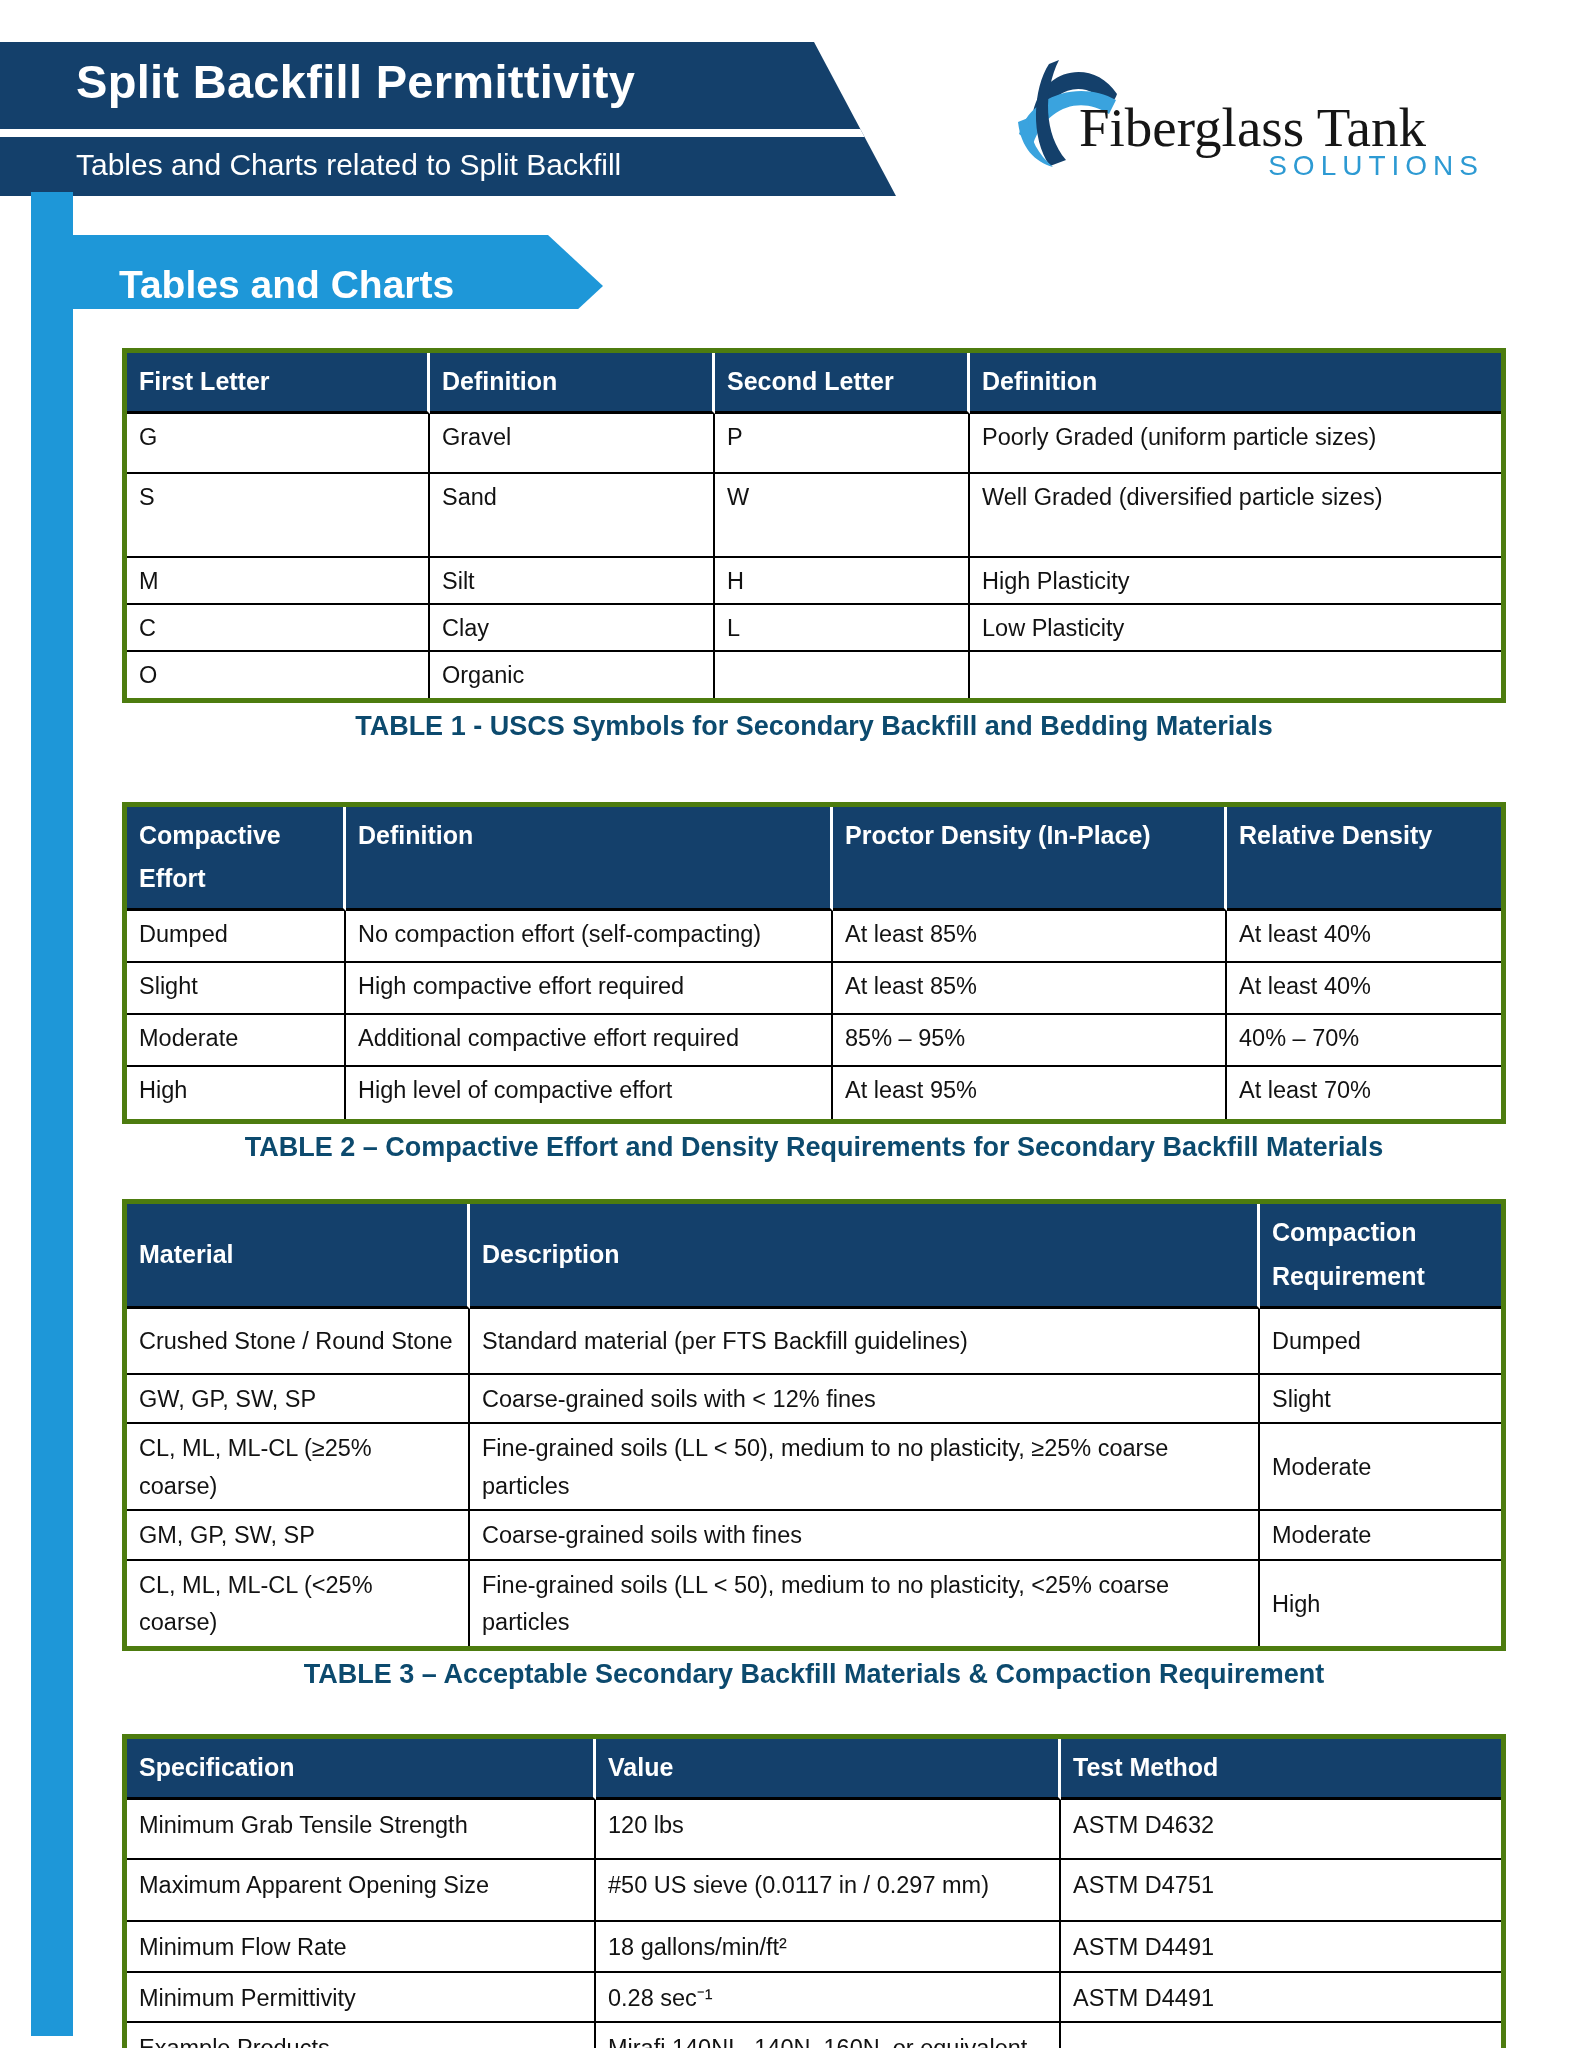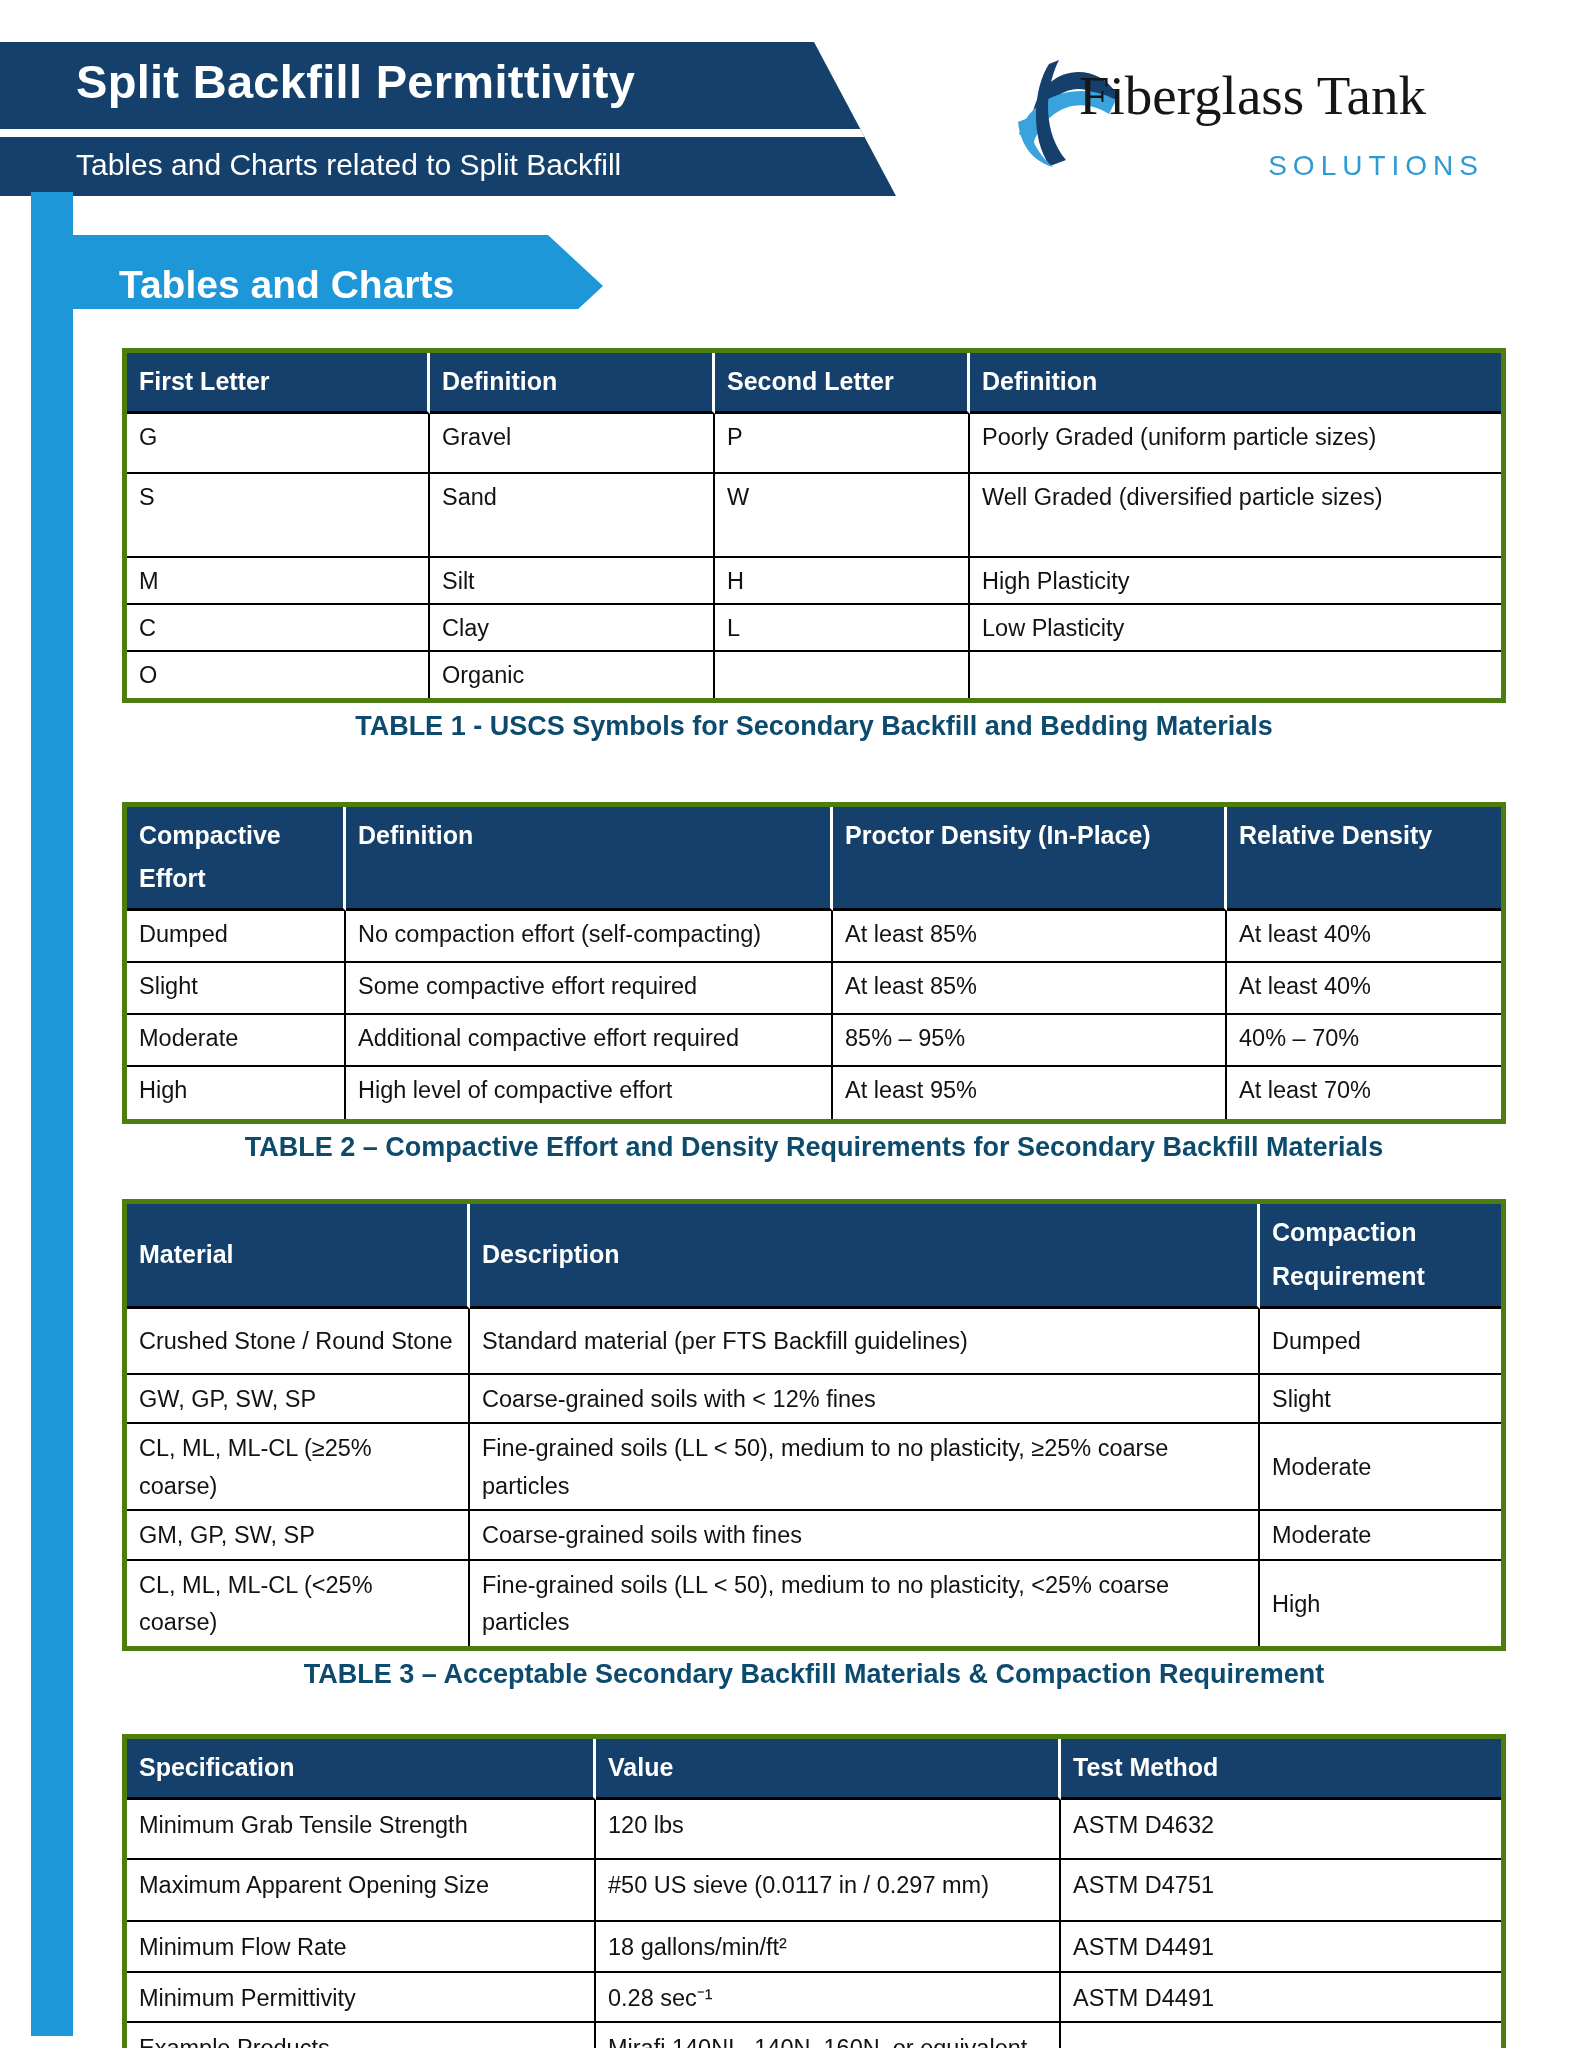--- a/index.html
+++ b/index.html
@@ -23,21 +23,21 @@
   }
   .header-divider{position:absolute;left:0;top:87px;width:100%;height:8px;background:#fff;}
   .header-subtitle{
     position:absolute;left:76px;top:106px;
     font-size:30px;color:#fff;white-space:nowrap;
   }
   
   .logo{position:absolute;left:985px;top:48px;width:505px;height:152px;}
   .logo-swoosh{position:absolute;left:28px;top:6px;}
   .logo-main{
-    position:absolute;left:94px;top:16px;
+    position:absolute;left:94px;top:48px;
     font-family:"Liberation Serif",serif;font-size:55px;color:#161616;white-space:nowrap;
   }
   .logo-sub{
     position:absolute;right:6px;top:102px;
     font-size:28px;letter-spacing:6px;color:var(--logo_blue,#2d9ad3);white-space:nowrap;
   }
   
   .blue-bar{position:absolute;left:31px;top:192px;width:42px;height:1844px;background:var(--blue,#1e97d8);}
   .ribbon{
     position:absolute;left:31px;top:235px;width:572px;height:74px;
@@ -188,21 +188,21 @@
         </thead>
       <tbody>
         <tr>
           <td>Dumped</td>
           <td>No compaction effort (self-compacting)</td>
           <td>At least 85%</td>
           <td>At least 40%</td>
         </tr>
         <tr>
           <td>Slight</td>
-          <td>Some compactive effort required</td>
+          <td>High compactive effort required</td>
           <td>At least 85%</td>
           <td>At least 40%</td>
         </tr>
         <tr>
           <td>Moderate</td>
           <td>Additional compactive effort required</td>
           <td>85% – 95%</td>
           <td>40% – 70%</td>
         </tr>
         <tr>

